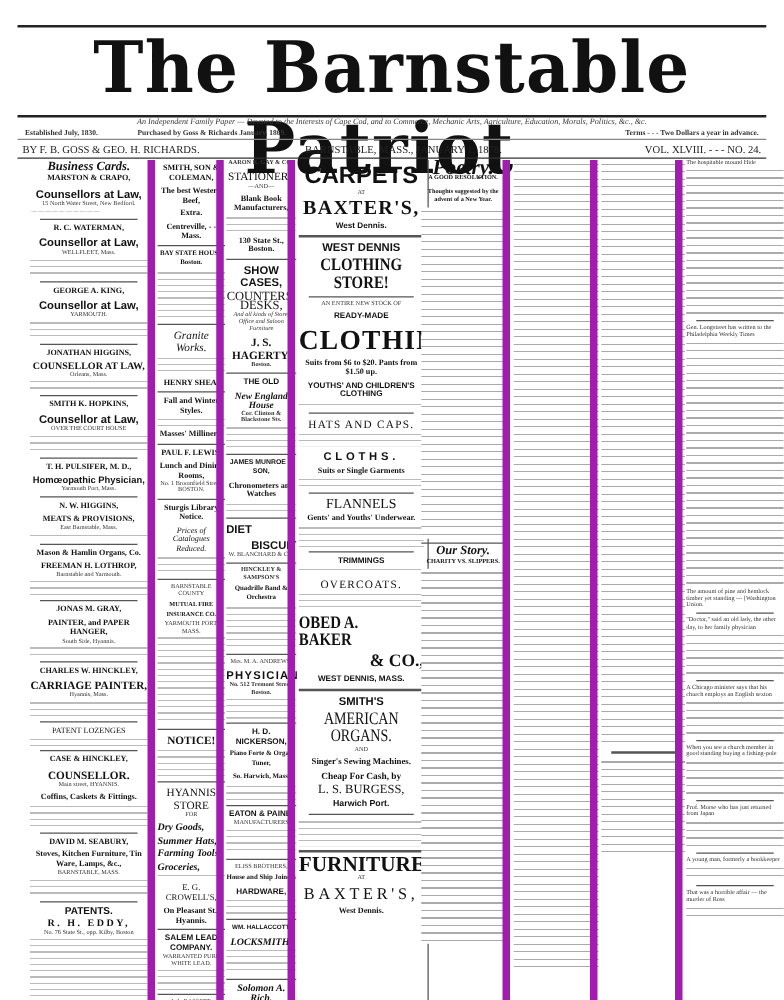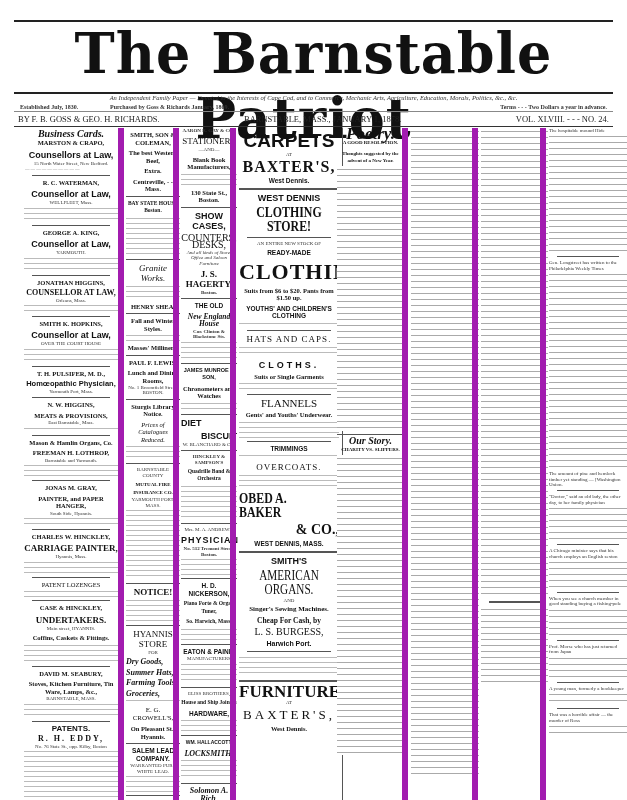--- a/index.html
+++ b/index.html
@@ -103,21 +103,21 @@
   <div class="rule"></div>
   <div class="h sm">CHARLES W. HINCKLEY,</div>
   <div class="h md">CARRIAGE PAINTER,</div>
   <div class="sub">Hyannis, Mass.</div>
   <div class="txt" style="height:14px;background:repeating-linear-gradient(#fff 0 2px,#bbb 2px 3px,#fff 3px 5px);"></div>
   <div class="rule"></div>
   <div class="h sm" style="font-weight:normal">PATENT LOZENGES</div>
   <div class="txt" style="height:8px;background:repeating-linear-gradient(#fff 0 2px,#bbb 2px 3px,#fff 3px 5px);"></div>
   <div class="rule"></div>
   <div class="h sm">CASE &amp; HINCKLEY,</div>
-  <div class="h md">UNDERTAKERS.</div>
+  <div class="h md">COUNSELLOR.</div>
   <div class="sub">Main street, HYANNIS.</div>
   <div class="h sm">Coffins, Caskets &amp; Fittings.</div>
   <div class="txt" style="height:20px;background:repeating-linear-gradient(#fff 0 2px,#bbb 2px 3px,#fff 3px 5px);"></div>
   <div class="rule"></div>
   <div class="h sm">DAVID M. SEABURY,</div>
   <div class="h sm">Stoves, Kitchen Furniture, Tin Ware, Lamps, &amp;c.,</div>
   <div class="sub">BARNSTABLE, MASS.</div>
   <div class="txt" style="height:16px;background:repeating-linear-gradient(#fff 0 2px,#bbb 2px 3px,#fff 3px 5px);"></div>
   <div class="rule"></div>
   <div class="h sm sans" style="font-size:8px">PATENTS.</div>

